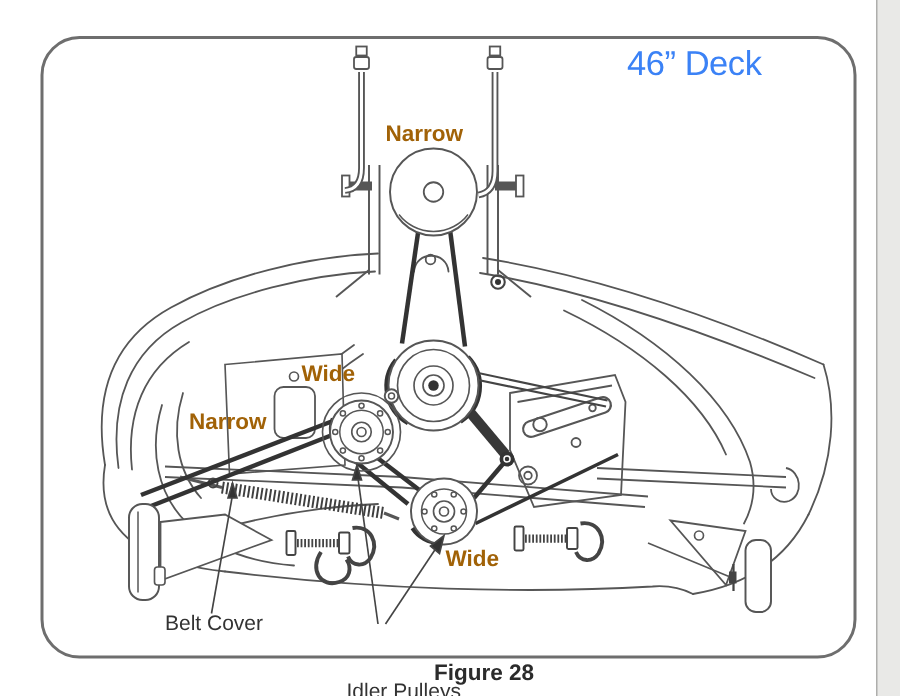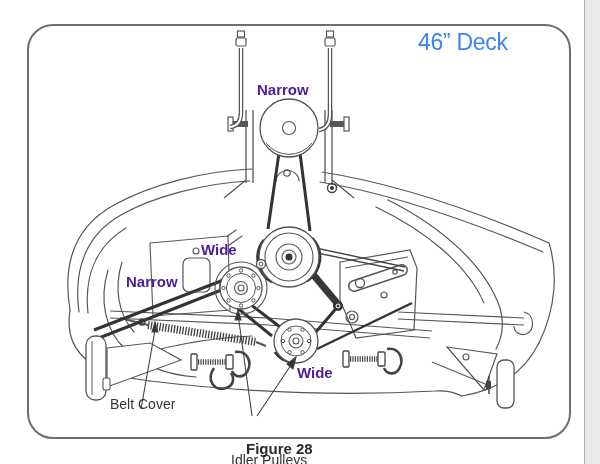--- a/index.html
+++ b/index.html
@@ -15,30 +15,30 @@
   .frame{
     position:absolute;left:27px;top:24px;width:544px;height:415px;
     box-sizing:border-box;border:2px solid #6e6e6e;border-radius:26px;
     background:transparent;
   }
   .deck-title{
     position:absolute;left:418px;top:29px;
     font-size:23px;color:#3b82f6;letter-spacing:-0.3px;white-space:nowrap;
   }
   .lbl{position:absolute;white-space:nowrap;}
-  .red{color:#4c1d95;font-weight:bold;font-size:15px;}
+  .red{color:#a16207;font-weight:bold;font-size:15px;}
   .blk{color:#333333;font-size:14px;}
   .narrow-top{left:257px;top:81px;}
   .wide-upper{left:201px;top:241px;}
   .narrow-left{left:126px;top:273px;}
   .wide-bottom{left:297px;top:364px;}
-  .belt-cover{left:110px;top:396px;text-align:right;}
+  .belt-cover{left:110px;top:407px;text-align:right;}
   .idler-pulleys{left:231px;top:416px;margin-top:36px;}
   .figure-caption{
-    position:absolute;left:246px;top:440px;width:110px;text-align:left;
+    position:absolute;left:246px;top:440px;width:110px;text-align:right;
     font-size:15px;font-weight:bold;color:#2b2b2b;
   }
   svg{position:absolute;left:0;top:0;}
 </style>
 </head>
 <body>
 
 <div class="page-strip"></div>
 
 <div class="frame"></div>

